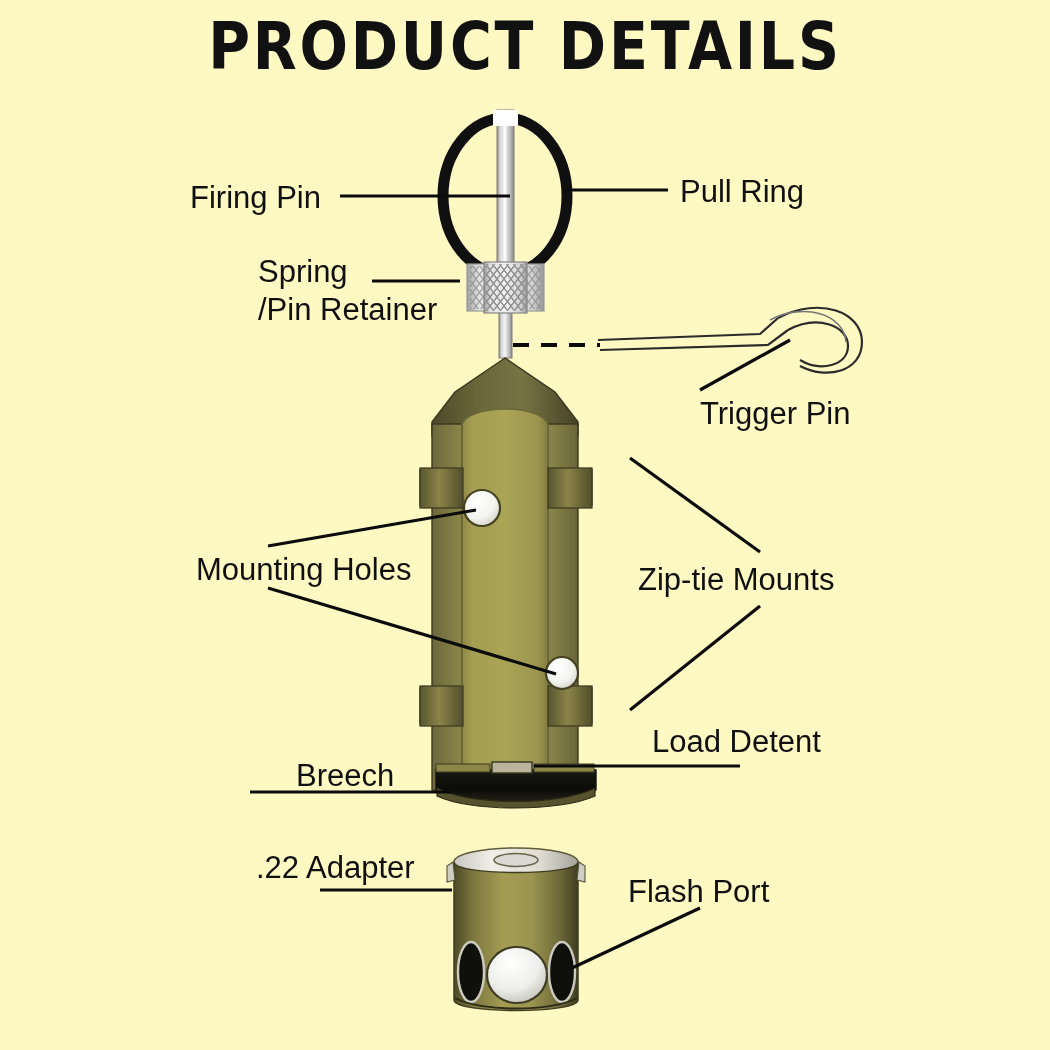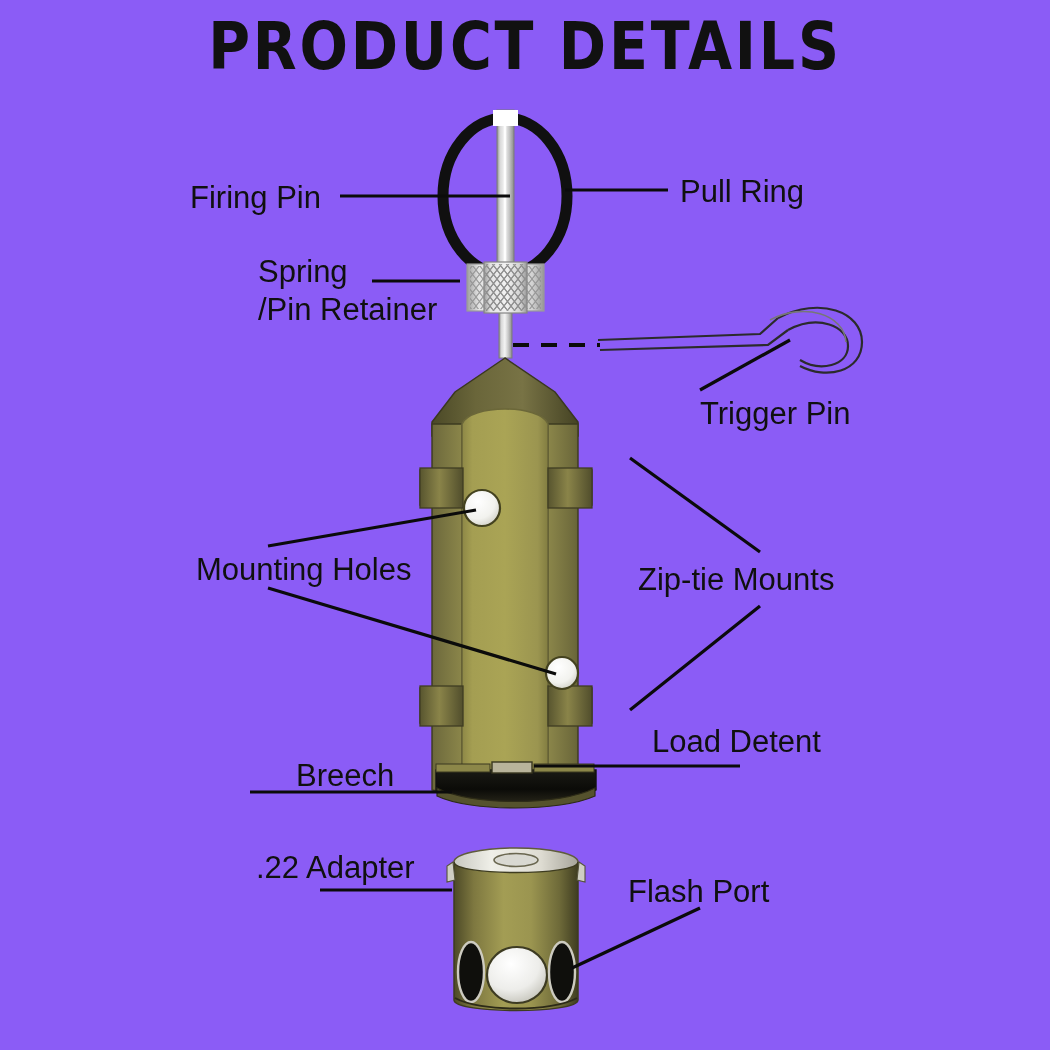--- a/index.html
+++ b/index.html
@@ -12,21 +12,21 @@
     width: 1050px;
     height: 1050px;
     font-family: "Liberation Sans", sans-serif;
     position: relative;
     overflow: hidden;
   }
   #stage {
     position: relative;
     width: 1050px;
     height: 1050px;
-    background: #8b5cf6;
+    background: #fef9c3;
   }
   #title {
     position: absolute;
     top: 14px;
     left: 0;
     width: 1050px;
     text-align: center;
     font-family: "DejaVu Sans", sans-serif;
     font-weight: bold;
     font-size: 62px;

